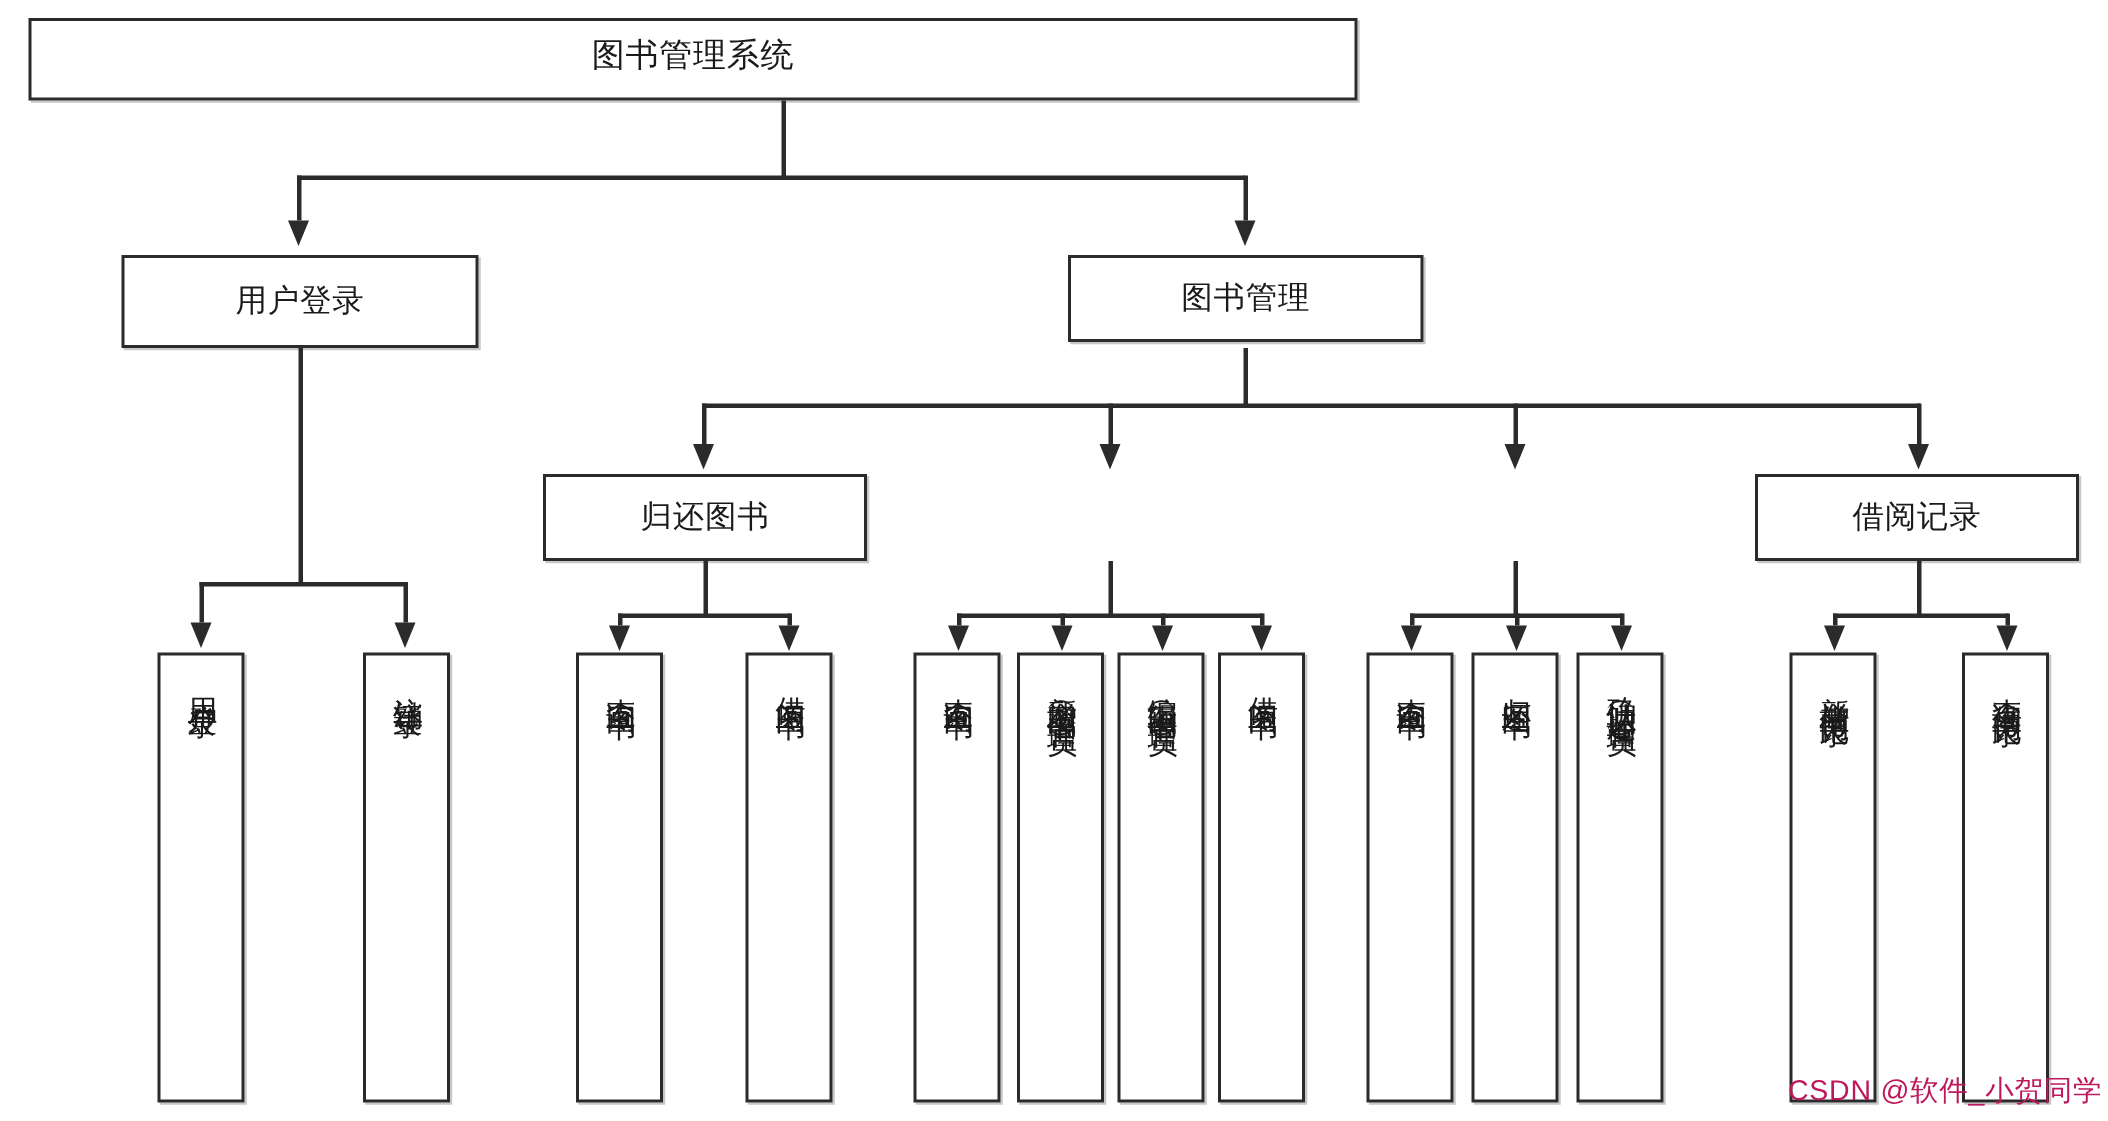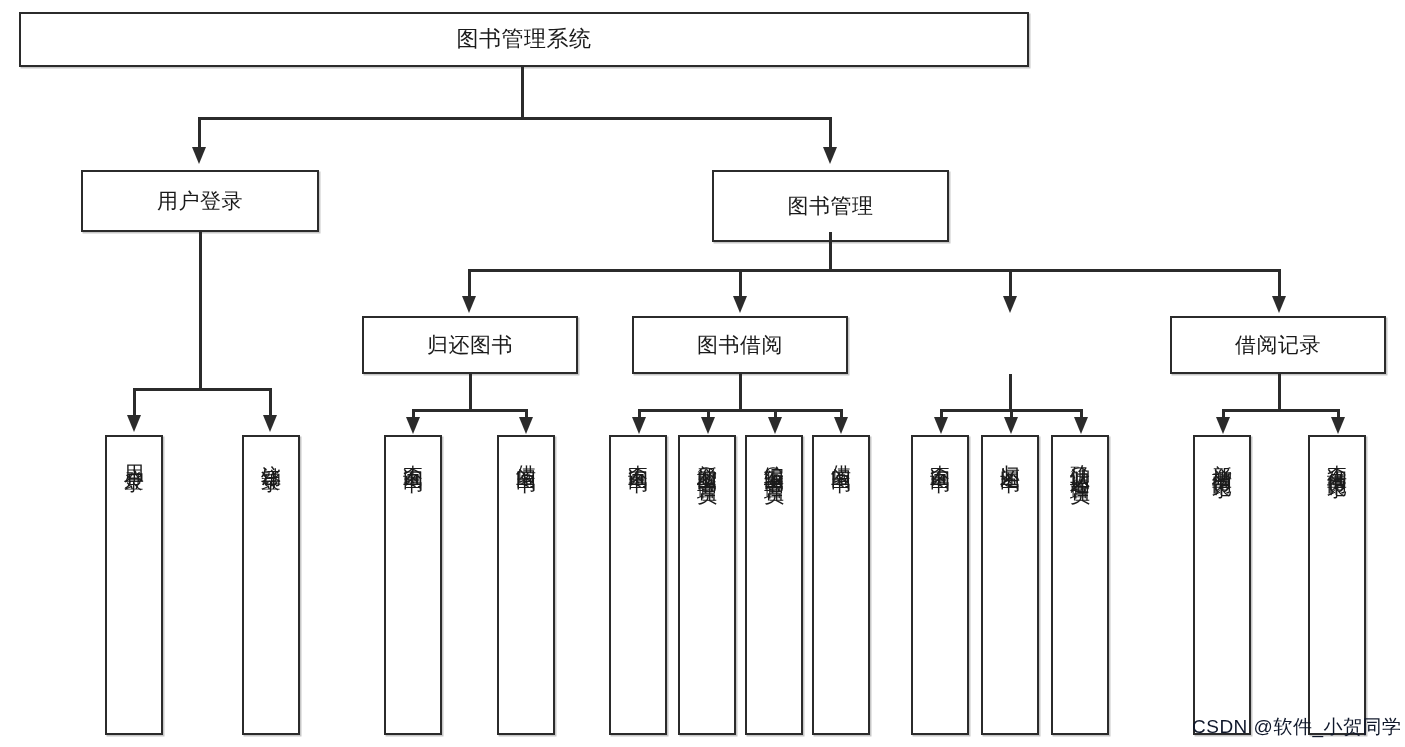--- a/index.html
+++ b/index.html
@@ -70,49 +70,49 @@
     height: 0;
     border-left: 7px solid transparent;
     border-right: 7px solid transparent;
     border-top: 17px solid #2b2b2b;
   }
 
   
   #watermark {
     position: absolute;
     font-size: 19px;
-    color: #0f172a;
+    color: #be185d;
     white-space: nowrap;
     letter-spacing: 0.5px;
     pointer-events: none;
   }
 </style>
 </head>
 <body>
 
 <div id="canvas">
 
-  <div class="node root" style="left:19px; top:12px; width:1010px; height:55px;">
+  <div class="node root" style="left:19px; top:12px; width:886px; height:55px;font-family:Liberation Mono, monospace;">
     <span class="node-label">图书管理系统</span>
   </div>
 
   <div class="seg v" style="left:521px; top:67px; height:51px;"></div>
 
   <div class="seg h" style="left:198px; top:117px; width:632px;"></div>
 
   <div class="seg v" style="left:198px; top:117px; height:30px;"></div>
   <div class="arrow" style="left:192px; top:147px;"></div>
   <div class="seg v" style="left:829px; top:117px; height:30px;"></div>
   <div class="arrow" style="left:823px; top:147px;"></div>
 
   <div class="node" style="left:81px; top:170px; width:238px; height:62px;">
     <span class="node-label">用户登录</span>
   </div>
 
-  <div class="node" style="left:712px; top:170px; width:237px; height:72px;">
+  <div class="node" style="left:712px; top:170px; width:237px; height:58px;">
     <span class="node-label">图书管理</span>
   </div>
 
   <div class="seg v" style="left:199px; top:232px; height:157px;"></div>
   <div class="seg h" style="left:133px; top:388px; width:138px;"></div>
   <div class="seg v" style="left:133px; top:388px; height:27px;"></div>
   <div class="arrow" style="left:127px; top:415px;"></div>
   <div class="seg v" style="left:269px; top:388px; height:27px;"></div>
   <div class="arrow" style="left:263px; top:415px;"></div>
 
@@ -126,23 +126,20 @@
   <div class="arrow" style="left:733px; top:296px;"></div>
 
   <div class="seg v" style="left:1009px; top:269px; height:27px;"></div>
   <div class="arrow" style="left:1003px; top:296px;"></div>
 
   <div class="seg v" style="left:1278px; top:269px; height:27px;"></div>
   <div class="arrow" style="left:1272px; top:296px;"></div>
 
   <div class="node" style="left:362px; top:316px; width:216px; height:58px;">
     <span class="node-label">归还图书</span>
-  </div>
-  <div class="node" style="left:632px; top:316px; width:216px; height:58px;">
-    <span class="node-label">图书借阅</span>
   </div>
   <div class="node" style="left:1170px; top:316px; width:216px; height:58px;align-items:center;">
     <span class="node-label">借阅记录</span>
   </div>
 
   <div class="seg v" style="left:469px; top:374px; height:36px;"></div>
   <div class="seg h" style="left:412px; top:409px; width:115px;"></div>
   <div class="seg v" style="left:412px; top:409px; height:8px;"></div>
   <div class="arrow" style="left:406px; top:417px;"></div>
   <div class="seg v" style="left:525px; top:409px; height:8px;"></div>

